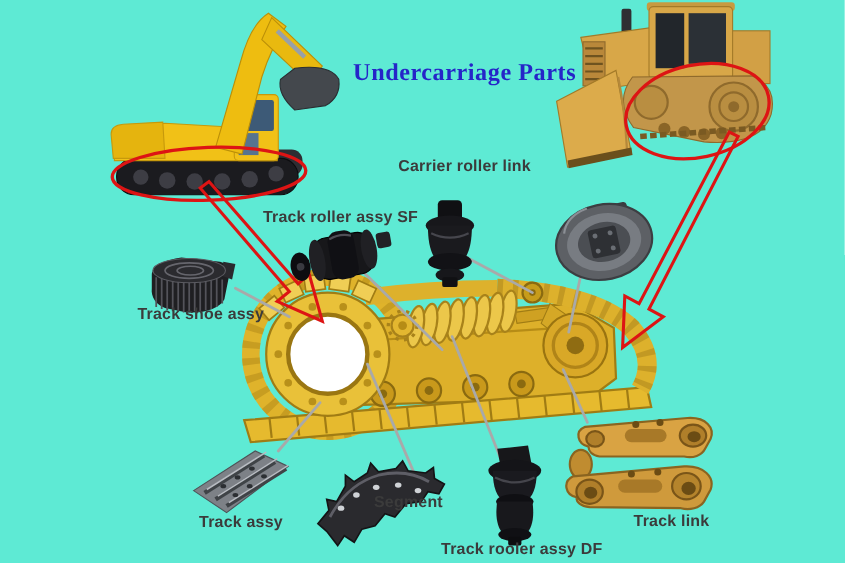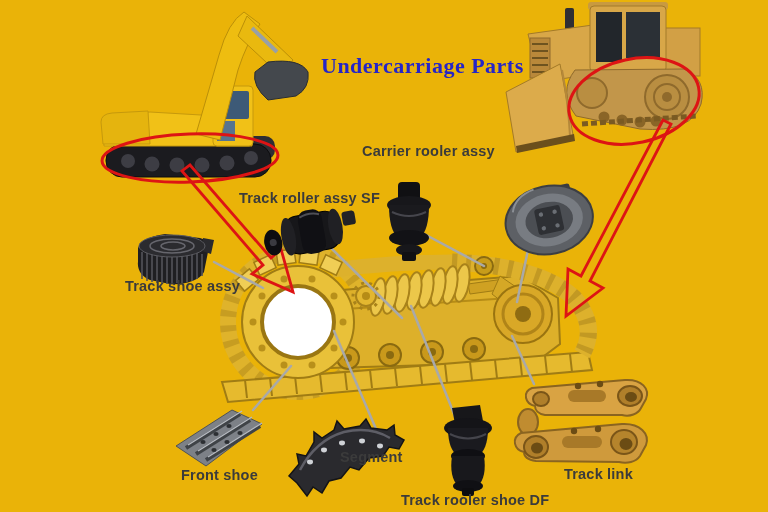--- a/index.html
+++ b/index.html
@@ -1,16 +1,16 @@
 <!DOCTYPE html>
 <html><head>
 <meta charset="utf-8">
 <style>
   html,body{margin:0;padding:0;background:#ffffff;}
-  #stage{position:relative;width:768px;height:512px;background:#eab308;overflow:hidden;
+  #stage{position:relative;width:768px;height:512px;background:#5eead4;overflow:hidden;
          font-family:"Liberation Sans", sans-serif;}
   #art{position:absolute;left:0;top:0;}
   .label{position:absolute;font-weight:bold;font-size:14.5px;color:#3b3b3b;white-space:nowrap;
          letter-spacing:.2px;}
   .title{position:absolute;left:321px;top:53px;font-family:"Liberation Serif", serif;
          font-weight:bold;font-size:22px;color:#2525c8;white-space:nowrap;letter-spacing:.5px;}
 </style>
 </head>
 <body>
 
@@ -236,18 +236,18 @@
     <rect x="562" y="436" width="40" height="12" rx="6" fill="#a87928"></rect>
     <circle cx="574" cy="431" r="3.2" fill="#6b4c14"></circle>
         <circle cx="598" cy="429" r="3.2" fill="#6b4c14"></circle>
   </g>
 </svg>
 
   <div class="title">Undercarriage Parts</div>
 
   <div class="label" style="left:239px;top:190px;">Track roller assy SF</div>
   <div class="label" style="left:125px;top:278px;">Track shoe assy</div>
-  <div class="label" style="left:362px;top:143px;">Carrier rooler assy</div>
-  <div class="label" style="left:181px;top:467px;">Front shoe</div>
+  <div class="label" style="left:362px;top:143px;">Carrier roller link</div>
+  <div class="label" style="left:181px;top:467px;">Track assy</div>
   <div class="label" style="left:340px;top:449px;">Segment</div>
-  <div class="label" style="left:401px;top:492px;">Track rooler shoe DF</div>
-  <div class="label" style="left:564px;top:466px;text-align:center;">Track link</div>
+  <div class="label" style="left:401px;top:492px;">Track rooler assy DF</div>
+  <div class="label" style="left:576px;top:466px;text-align:center;">Track link</div>
 </div>
 
 </body></html>

